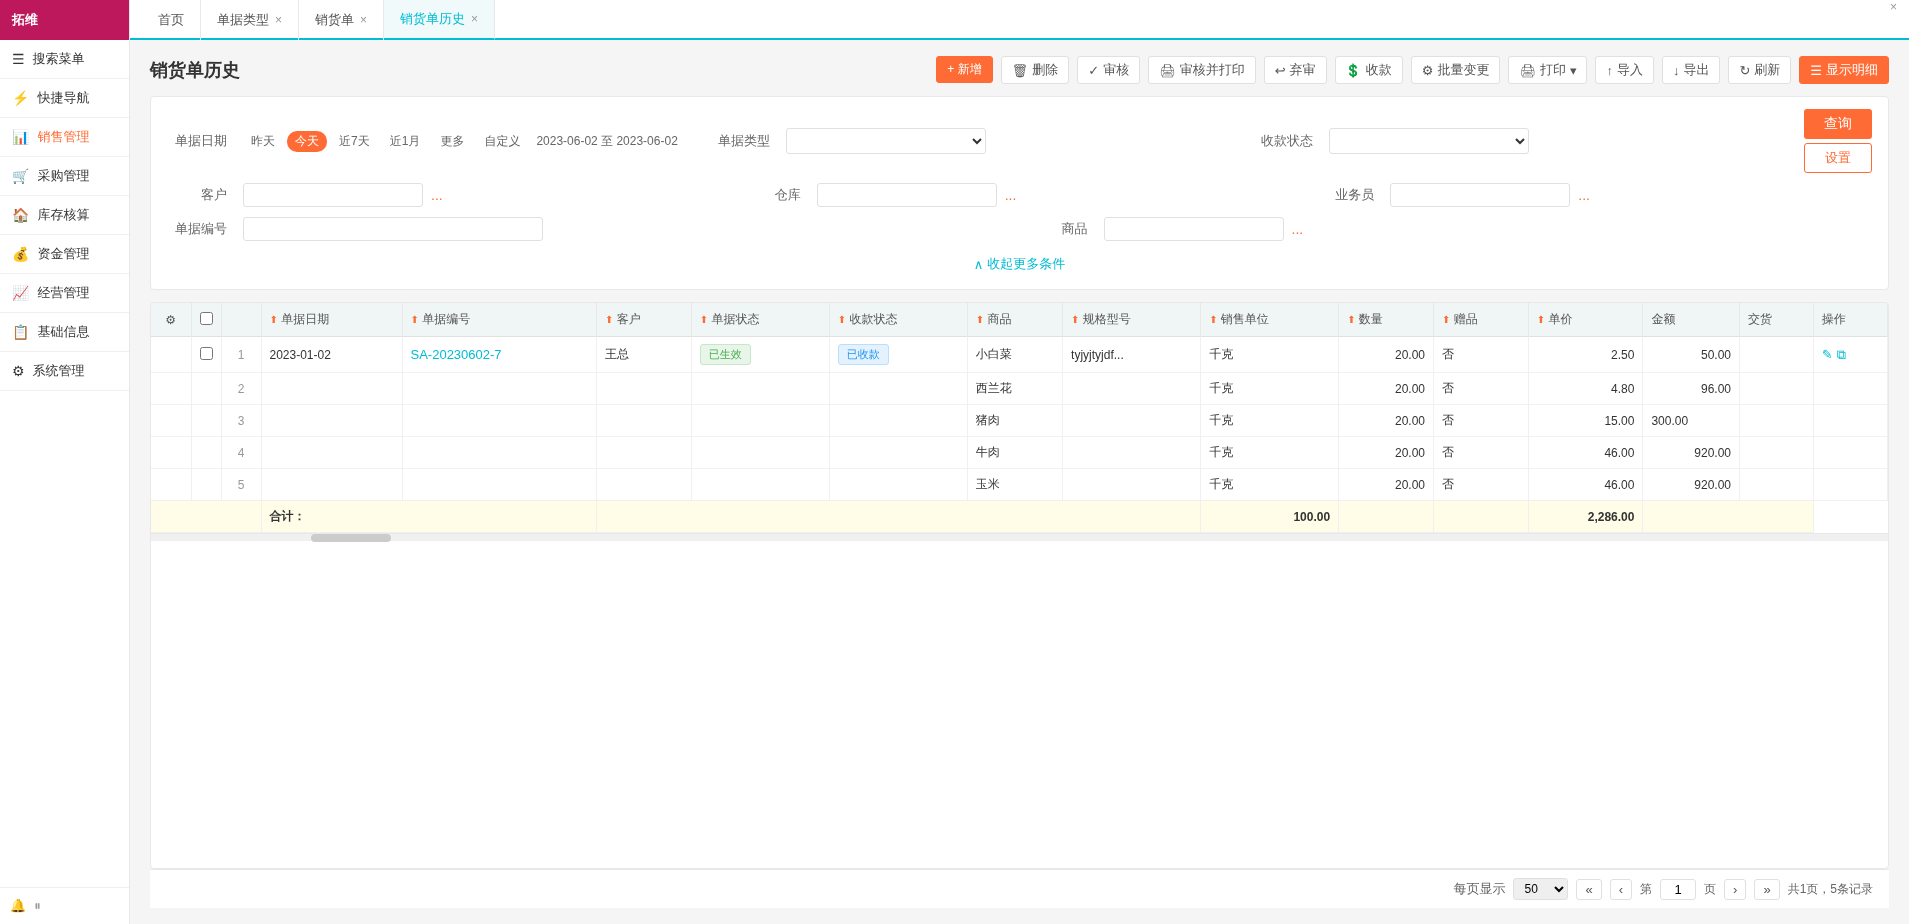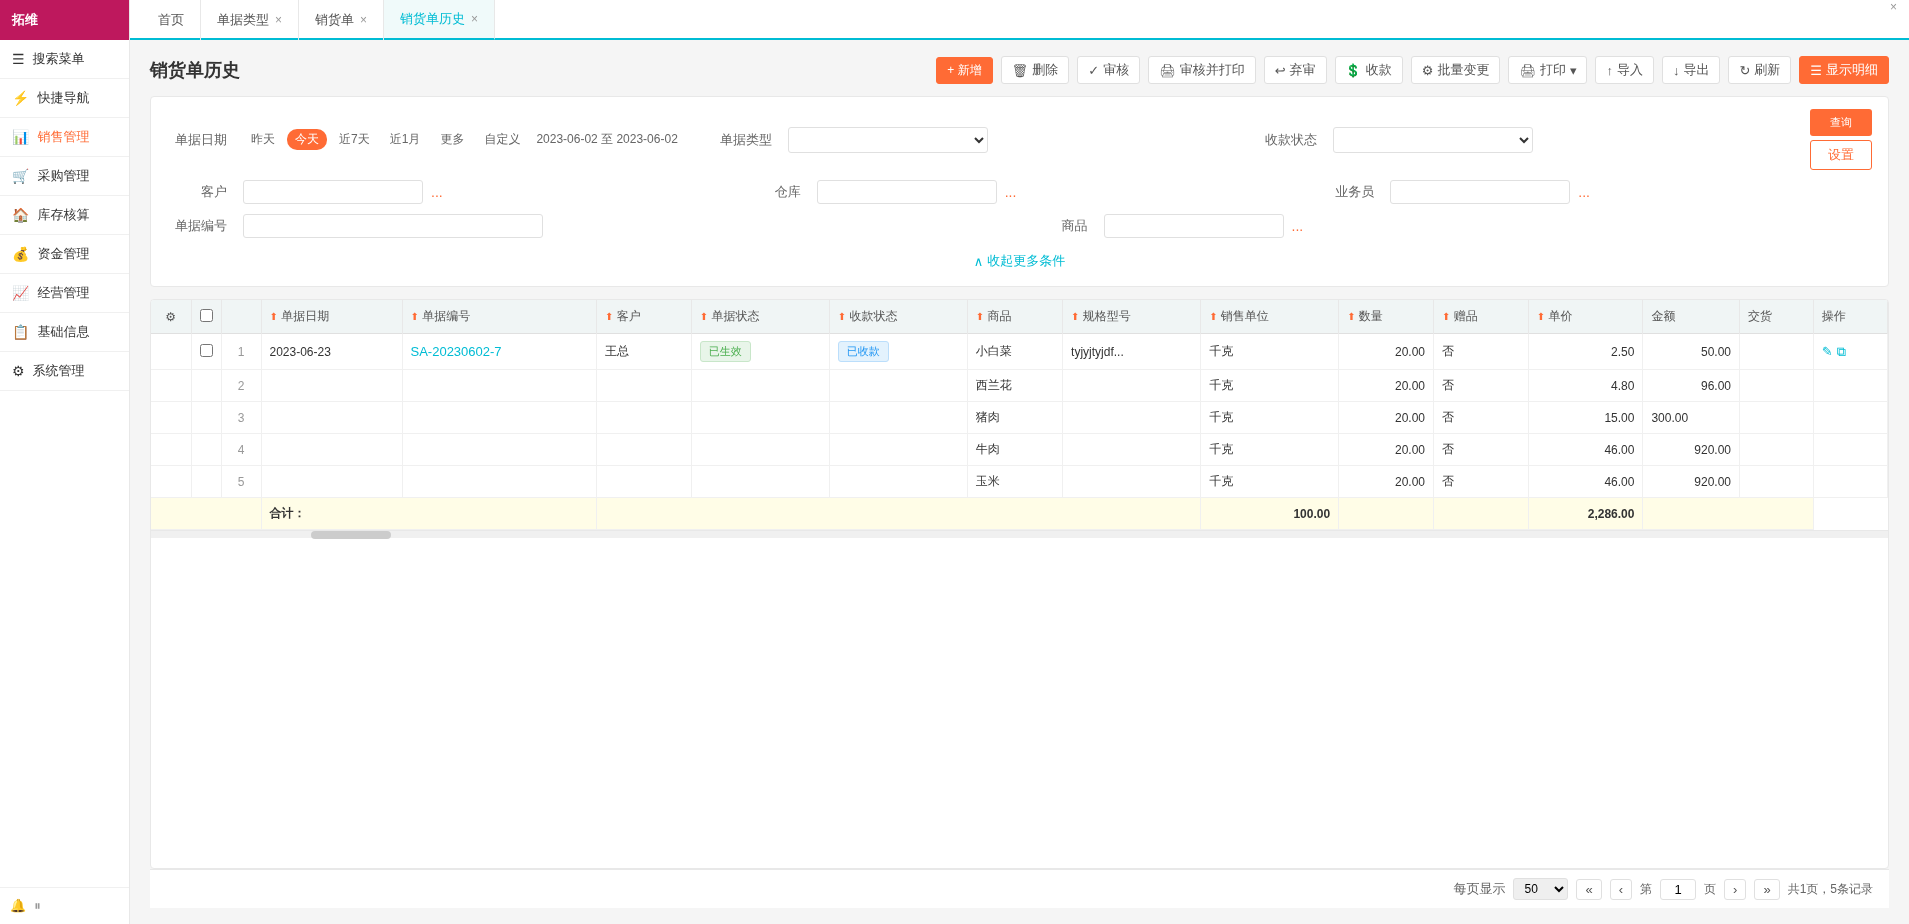--- a/index.html
+++ b/index.html
@@ -108,21 +108,21 @@
       justify-content: space-between;
     }
     .page-title {
       font-size: 18px;
       font-weight: bold;
       color: #333;
     }
     .toolbar-actions {
       display: flex;
       gap: 8px;
-      align-items: center;
+      align-items: flex-start;
       flex-wrap: wrap;
     }
     .toolbar-btn {
       display: flex;
       align-items: center;
       gap: 4px;
       padding: 4px 10px;
       border: 1px solid #e0e0e0;
       background: #fff;
       color: #555;
@@ -216,21 +216,21 @@
     }
 
     
     .query-btn {
       background: #ff6b35;
       color: white;
       border: none;
       padding: 6px 20px;
       border-radius: 3px;
       cursor: pointer;
-      font-size: 11px;
+      font-size: 14px;
     }
     .settings-btn {
       background: #fff;
       color: #ff6b35;
       border: 1px solid #ff6b35;
       padding: 5px 16px;
       border-radius: 3px;
       cursor: pointer;
       font-size: 13px;
     }
@@ -558,21 +558,21 @@
             <th>金额</th>
             <th>交货</th>
             <th>操作</th>
           </tr>
         </thead>
         <tbody id="table-body">
         <tr>
               <td style="text-align:center;"></td>
               <td style="text-align:center;"><input type="checkbox" style=""></td>
               <td style="text-align:center;color:#999;">1</td>
-              <td>2023-06-23</td>
+              <td>2023-01-02</td>
               <td><a class="action-link" style="color:#00bcd4;">SA-20230602-7</a></td>
               <td>王总</td>
               <td><span class="status-badge status-active">已生效</span></td>
               <td><span class="status-badge status-paid">已收款</span></td>
               <td>小白菜</td>
               <td>tyjyjtyjdf...</td>
               <td>千克</td>
               <td style="text-align:right;">20.00</td>
               <td>否</td>
               <td style="text-align:right;">2.50</td>

